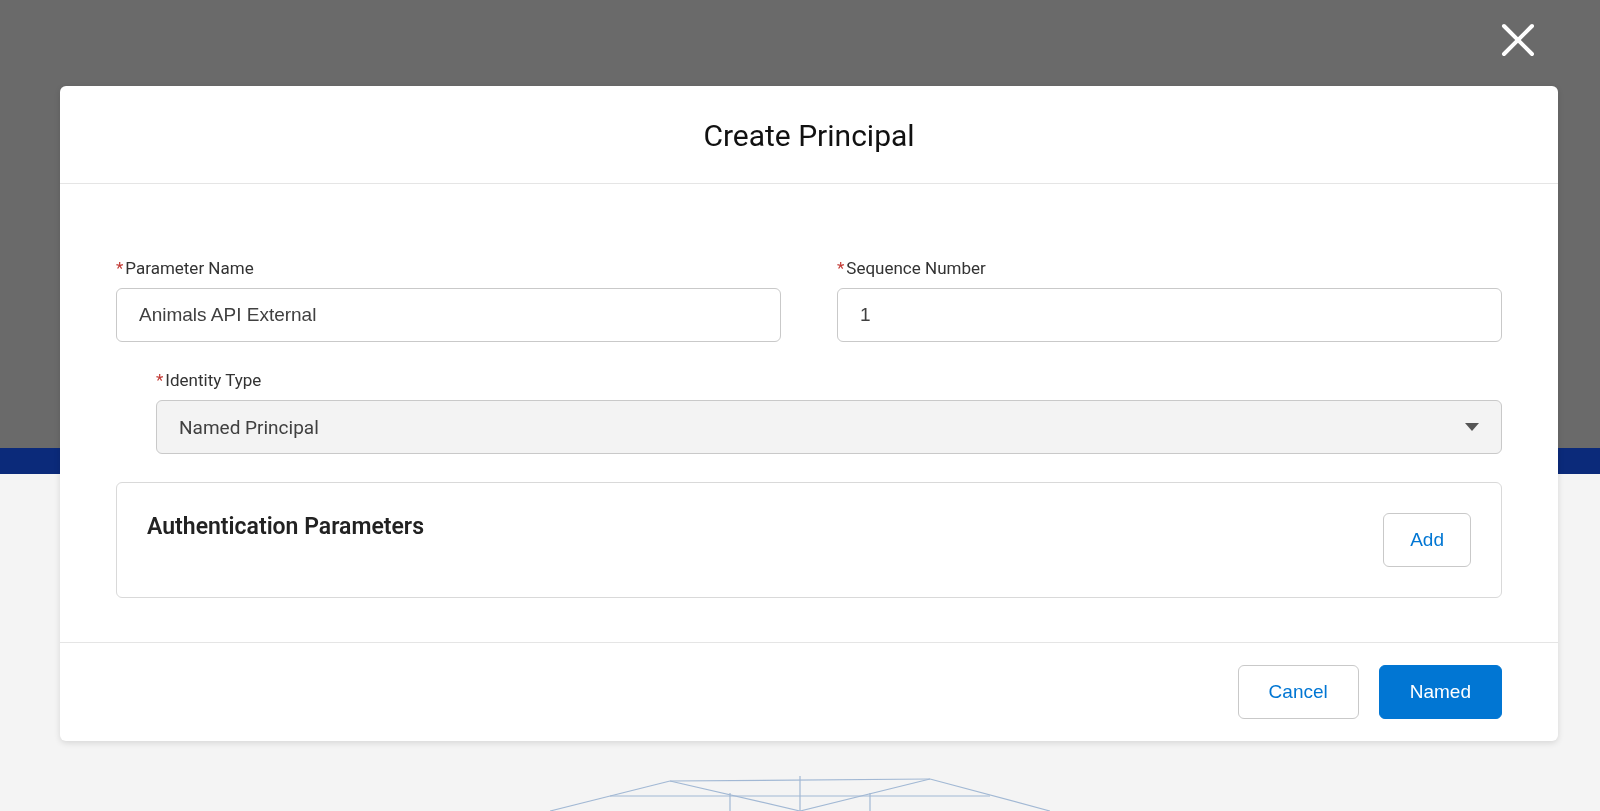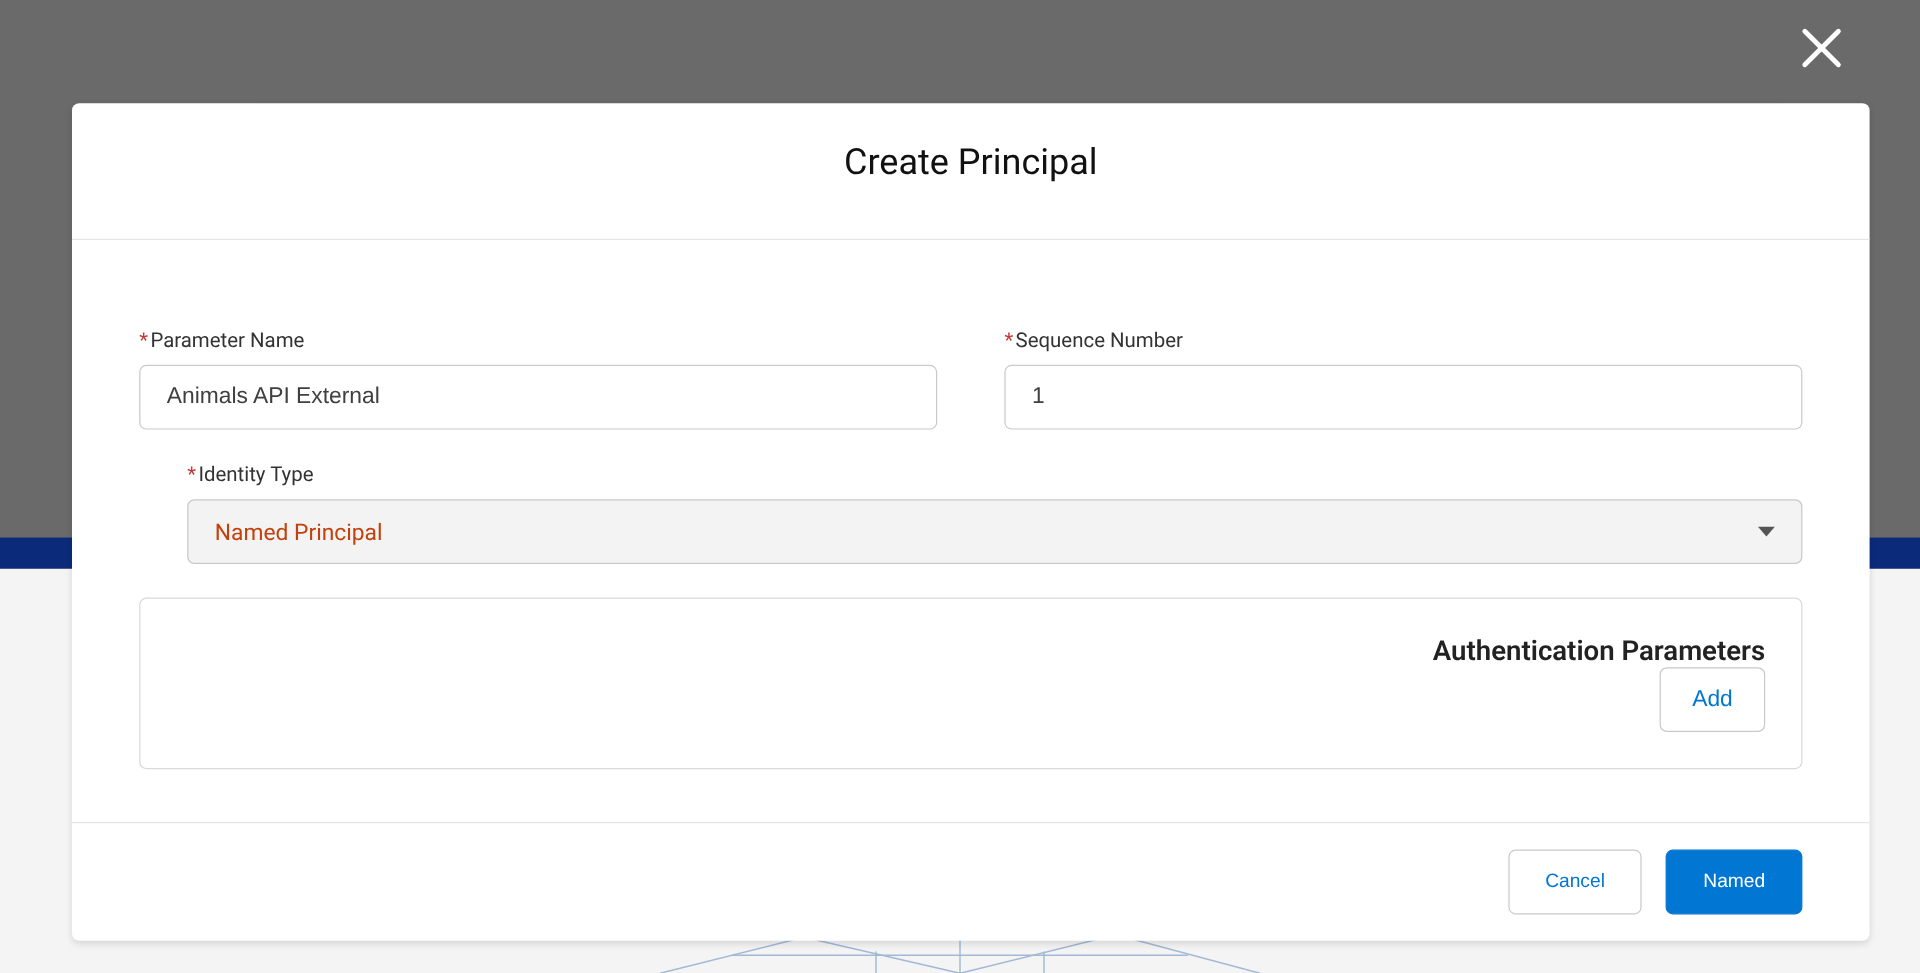--- a/index.html
+++ b/index.html
@@ -51,21 +51,21 @@
     left: 60px;
     right: 42px;
     background: #fff;
     border-radius: 6px;
     box-shadow: 0 2px 6px rgba(0,0,0,.12);
     display: flex;
     flex-direction: column;
   }
 
   .modal-header {
-    padding: 32px 20px 46px;
+    padding: 32px 20px 30px;
     border-bottom: 1px solid #e5e5e5;
     text-align: center;
   }
   .modal-title {
     font-size: 30px;
     font-weight: 400;
     color: #111;
   }
 
   .modal-body {
@@ -104,43 +104,42 @@
     position: relative;
     width: 100%;
     height: 54px;
     border: 1px solid #c9c9c9;
     border-radius: 6px;
     background: #f3f3f3;
     display: flex;
     align-items: center;
     padding: 0 22px;
     font-size: 19px;
-    color: #c2410c;
+    color: #404040;
     cursor: pointer;
   }
   .select-caret {
     position: absolute;
     right: 22px;
     top: 50%;
     transform: translateY(-50%);
     width: 0; height: 0;
     border-left: 7px solid transparent;
     border-right: 7px solid transparent;
     border-top: 8px solid #555;
   }
 
   .auth-params-card {
     border: 1px solid #d9d9d9;
     border-radius: 6px;
     padding: 30px 30px;
     display: flex;
-    align-items: flex-end;
+    align-items: flex-start;
     justify-content: space-between;
     margin-top: 28px;
-    flex-direction: column;
   }
   .auth-params-title {
     font-size: 23px;
     font-weight: 600;
     color: #222;
   }
   .btn-outline {
     height: 54px;
     padding: 0 26px;
     border: 1px solid #c9c9c9;
@@ -155,21 +154,21 @@
     border-top: 1px solid #e5e5e5;
     padding: 22px 56px 22px;
     display: flex;
     justify-content: flex-end;
     gap: 20px;
   }
   .btn {
     height: 54px;
     padding: 0 30px;
     border-radius: 6px;
-    font-size: 16px;
+    font-size: 19px;
     cursor: pointer;
   }
   .btn-secondary {
     background: #fff;
     border: 1px solid #c9c9c9;
     color: #0176d3;
   }
   .btn-primary {
     background: #0176d3;
     border: 1px solid #0176d3;

